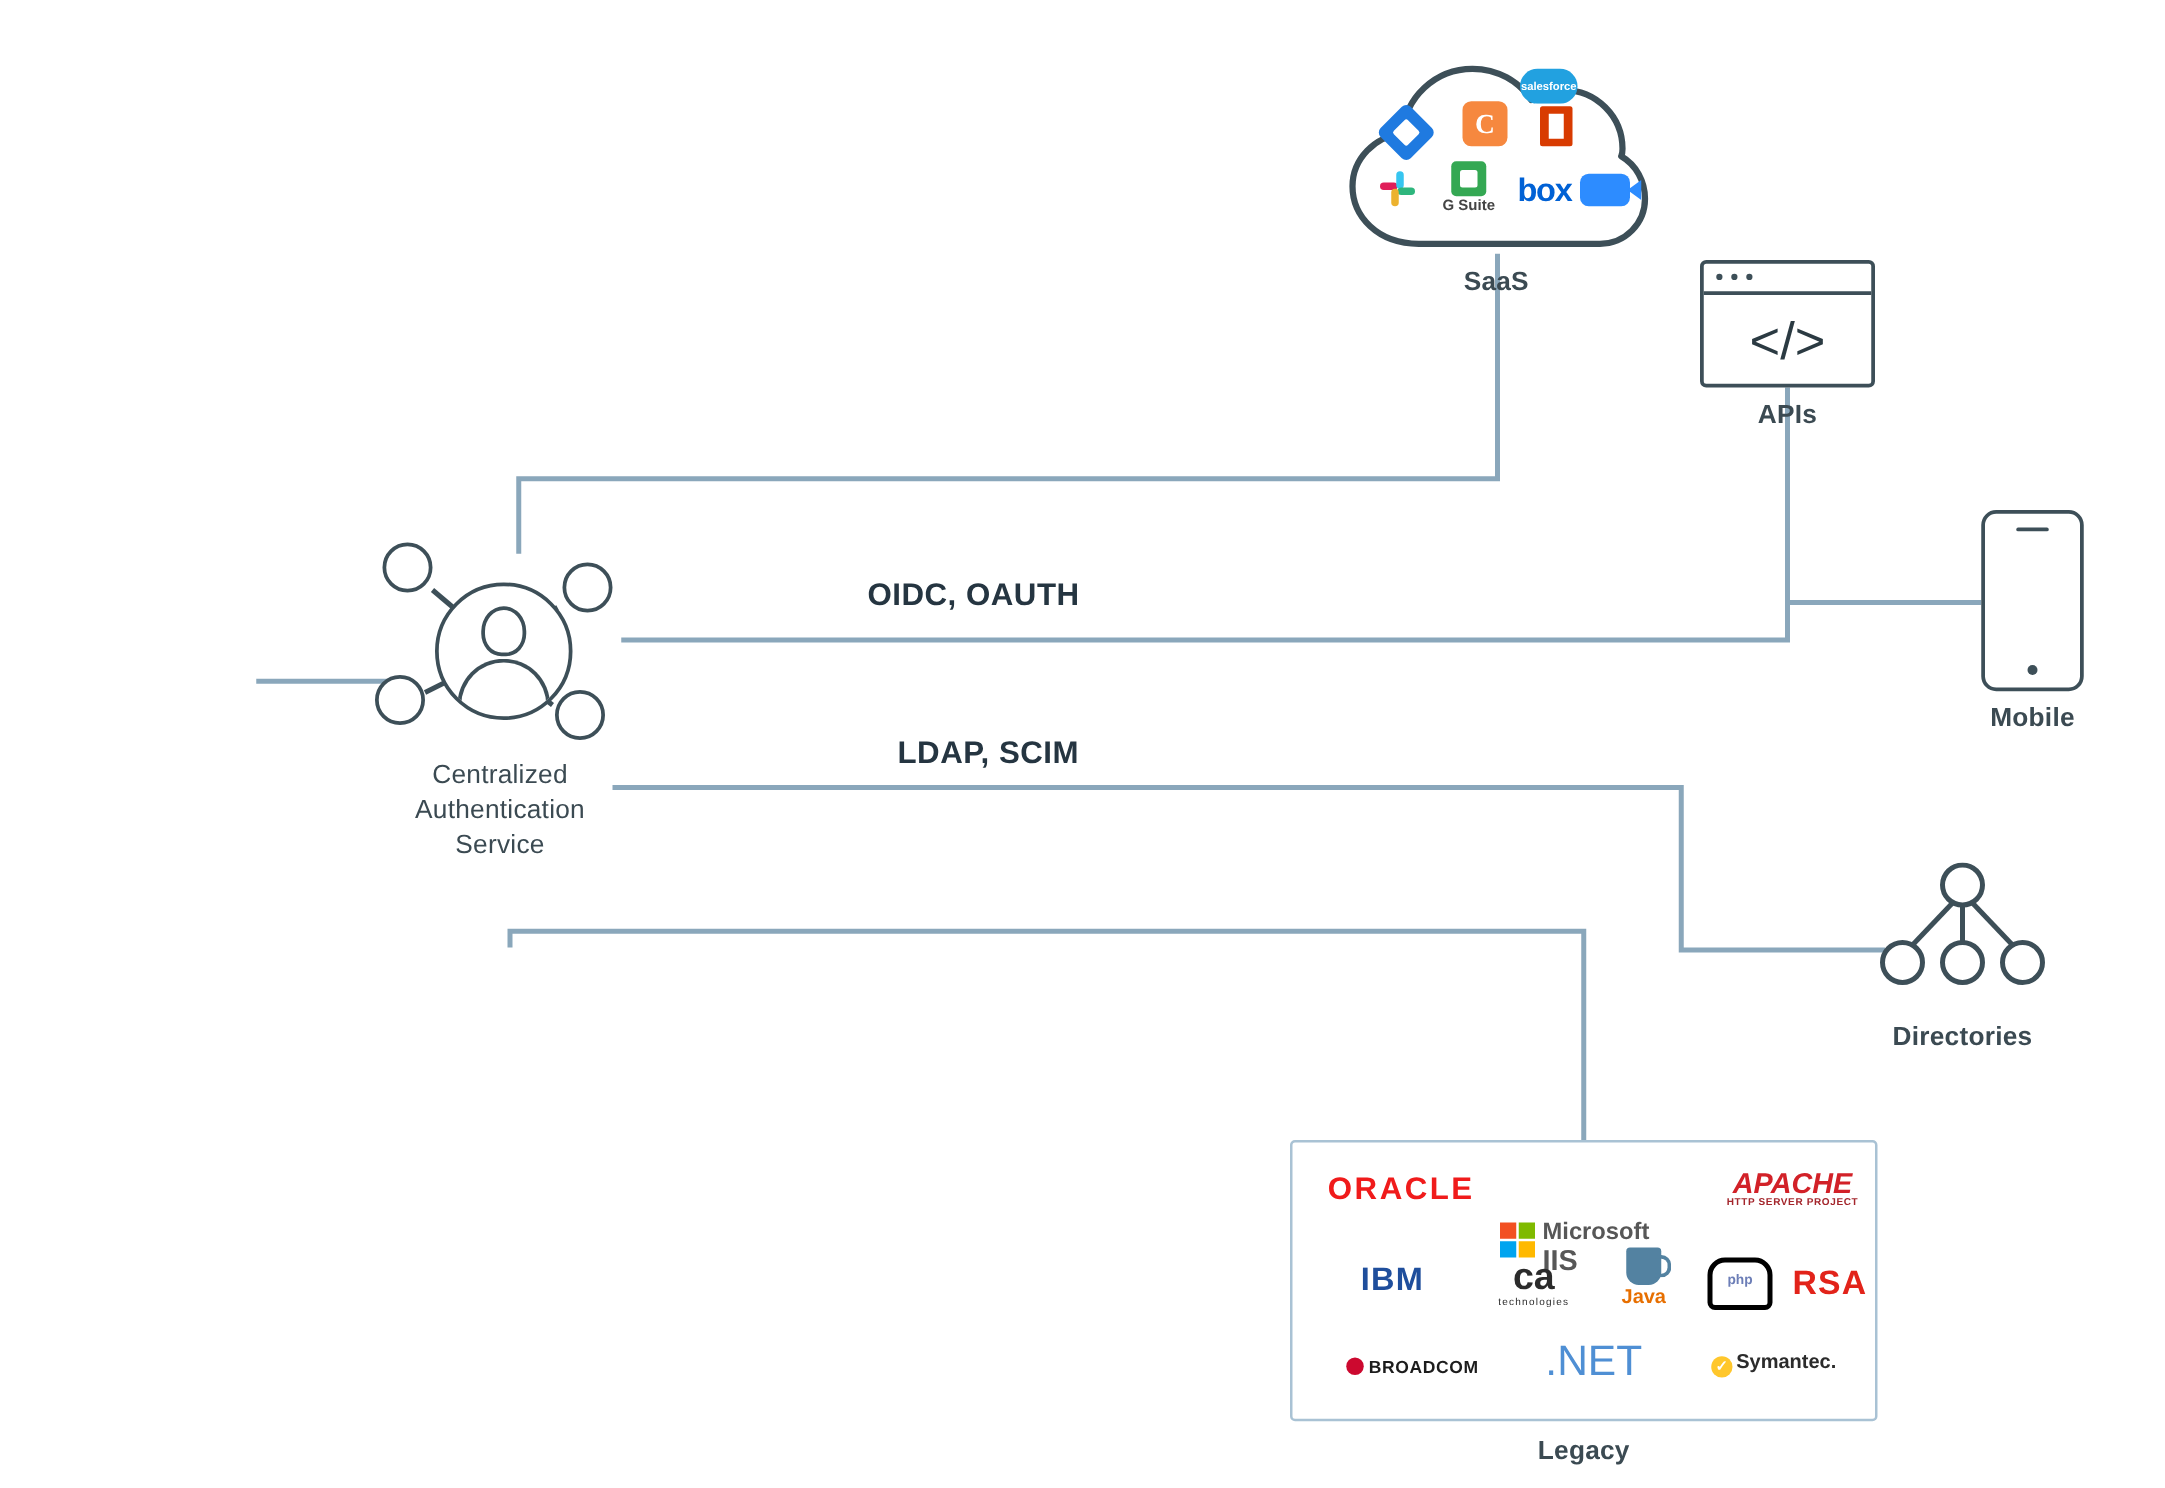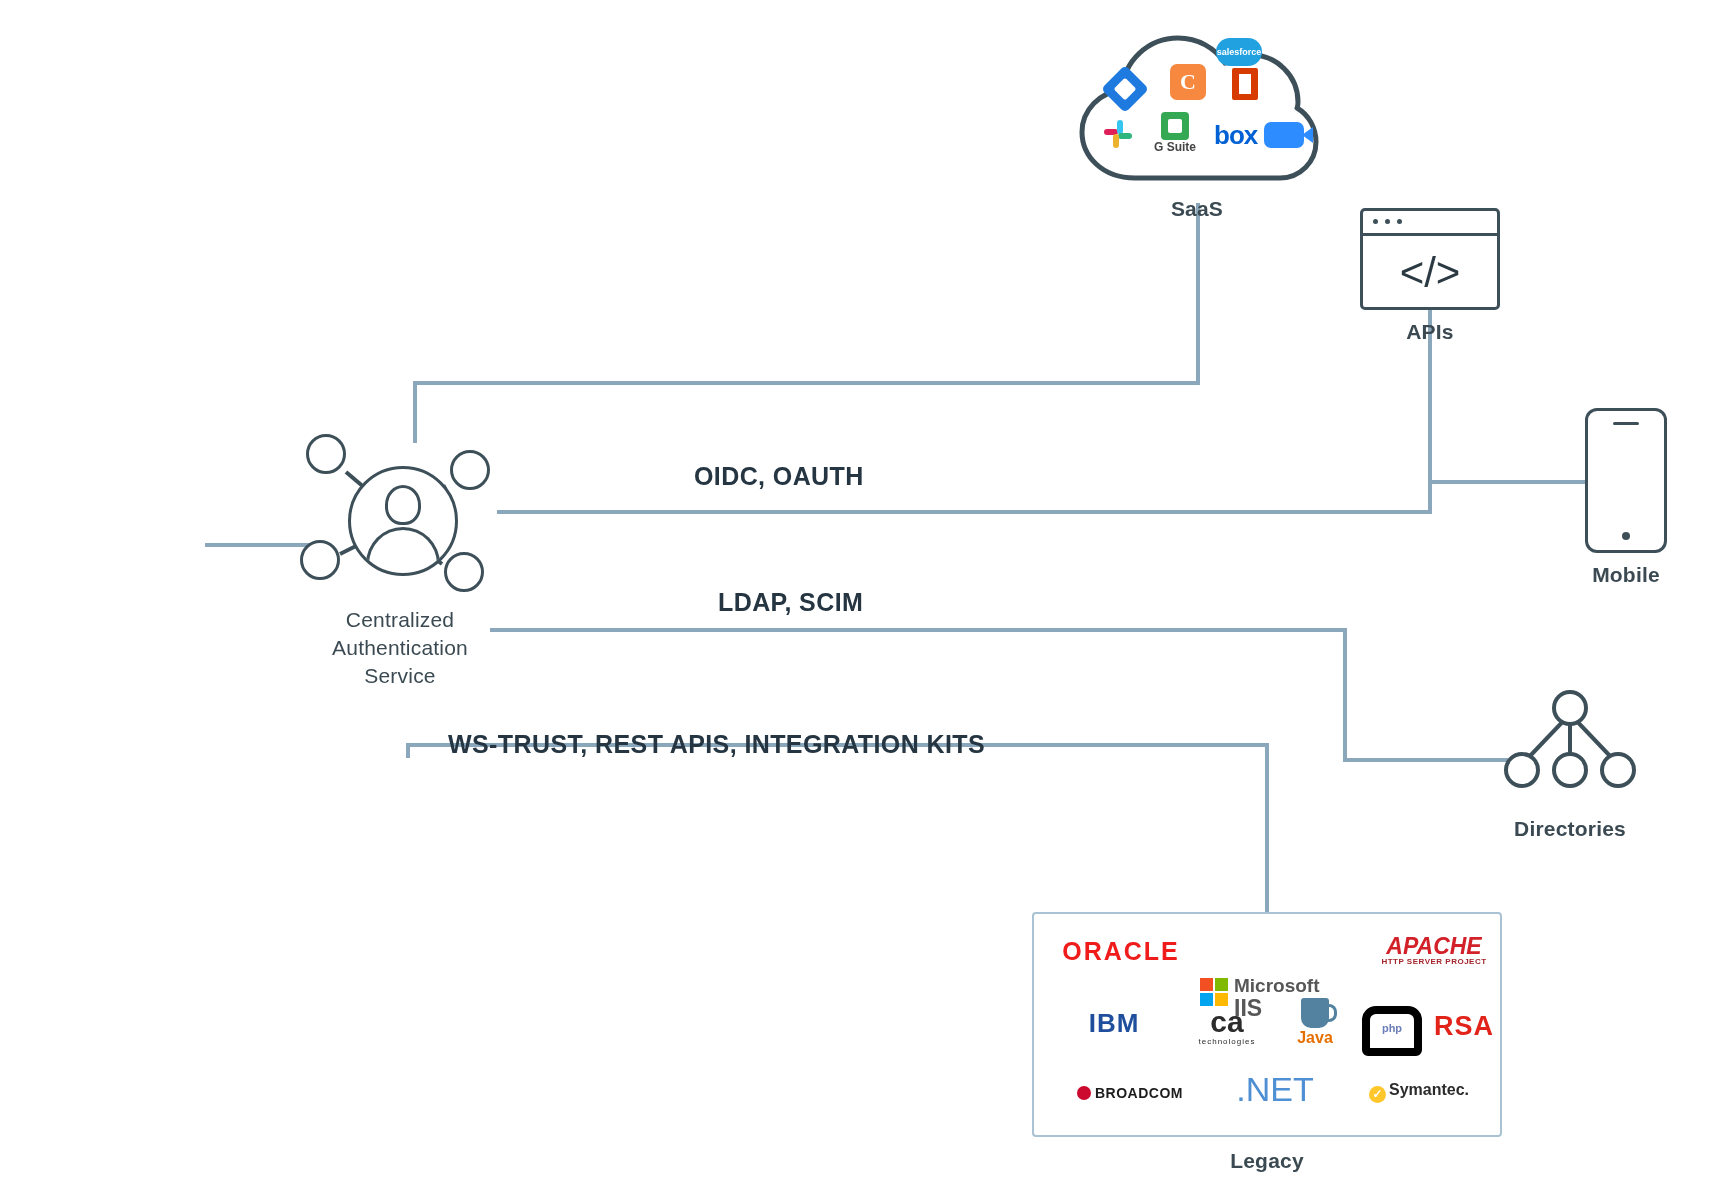--- a/index.html
+++ b/index.html
@@ -383,21 +383,21 @@
     right: -8px; top: 6px;
     width: 10px; height: 12px;
     border: 3px solid #5382a1;
     border-left: none;
     border-radius: 0 8px 8px 0;
   }
   .lg-php { color: #6c7eb7; font-size: 14px; font-weight: 700; }
   .lg-php .elephant {
     width: 44px; height: 34px;
     margin: 0 auto;
-    border: 8px solid #000000;
+    border: 4px solid #000000;
     border-radius: 14px 14px 6px 6px;
     position: relative;
     background: #fff;
   }
   .lg-php .elephant .lbl {
     position: absolute;
     left: 50%; top: 9px;
     transform: translateX(-50%);
     font-size: 11px;
     color: #6c7eb7;
@@ -443,21 +443,20 @@
       <path d="M1430,512 L1430,355 L1430,310"></path>
 
       <path d="M490,630 L1345,630 L1345,760 L1508,760"></path>
 
       <path d="M408,758 L408,745 L1267,745 L1267,912"></path>
     </g>
   </svg>
 
   <div class="edge-label" style="left:694px; top:462px;">OIDC, OAUTH</div>
   <div class="edge-label" style="left:718px; top:588px;">LDAP, SCIM</div>
-  <div class="edge-label" style="left:448px; top:730px;">WS-TRUST, REST APIS, INTEGRATION KITS</div>
 
 
   <div class="node" style="left:300px; top:428px;">
     <div class="hub">
       <div class="hub-sat tl"></div>
       <div class="hub-sat tr"></div>
       <div class="hub-sat bl"></div>
       <div class="hub-sat br"></div>
       <svg width="200" height="170" style="position:absolute;left:0;top:0;">
         <g stroke="#3d4f58" stroke-width="4">
@@ -472,21 +471,21 @@
         <div class="user-body"></div>
       </div>
     </div>
     <div class="caption light" style="width:200px;">
       <div>Centralized</div>
       <div>Authentication</div>
       <div>Service</div>
     </div>
   </div>
 
-  <div class="node" style="left:1072px; top:18px;">
+  <div class="node" style="left:1072px; top:35px;">
     <div class="cloud-wrap">
       <svg class="cloud-outline" width="250" height="165" viewBox="0 0 250 165">
         <path d="M63,160 C30,160 10,138 10,114 C10,92 28,74 50,72 C52,43 76,20 106,20 C126,20 143,30 153,45
                  C160,40 169,37 179,37 C205,37 226,58 226,84 C226,86 226,88 225,90 C237,97 244,110 244,124
                  C244,144 228,160 208,160 Z" fill="#ffffff" stroke="#3d4f58" stroke-width="5" stroke-linejoin="round"></path>
       </svg>
       <div class="cloud-icons">
         <div class="ic ic-salesforce" style="left:118px; top:-16px;">salesforce</div>
         <div class="ic ic-diamond" style="left:10px; top:18px;"></div>
         <div class="ic ic-box-orange" style="left:72px; top:10px;">C</div>

